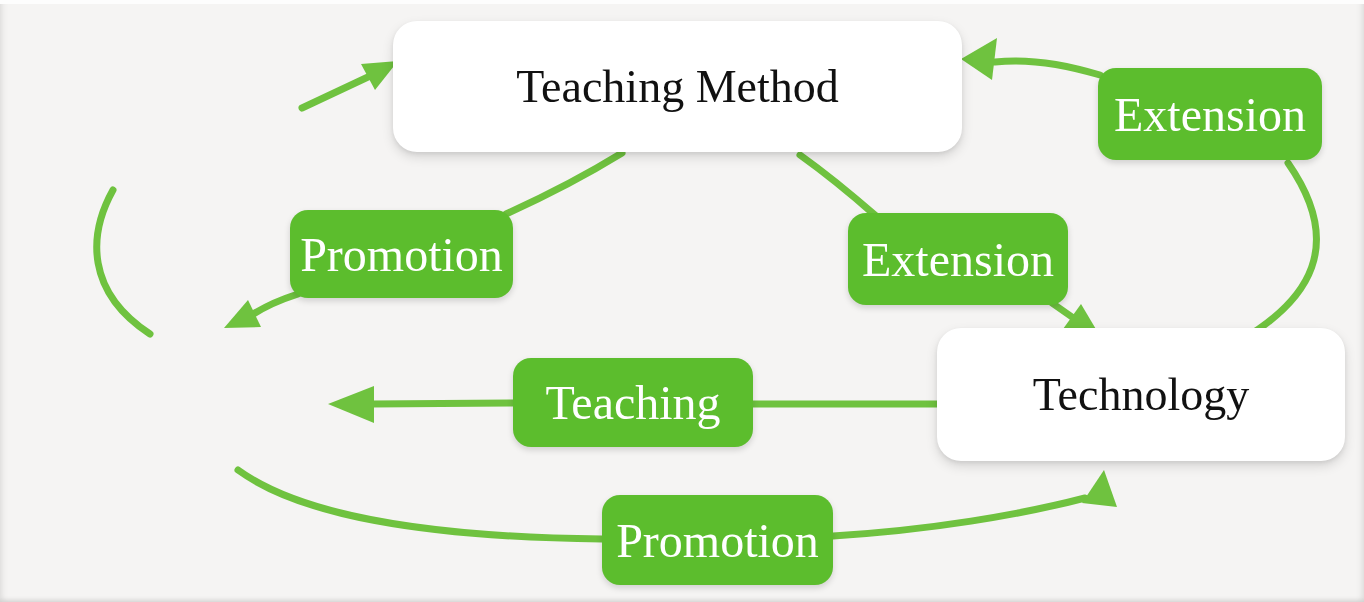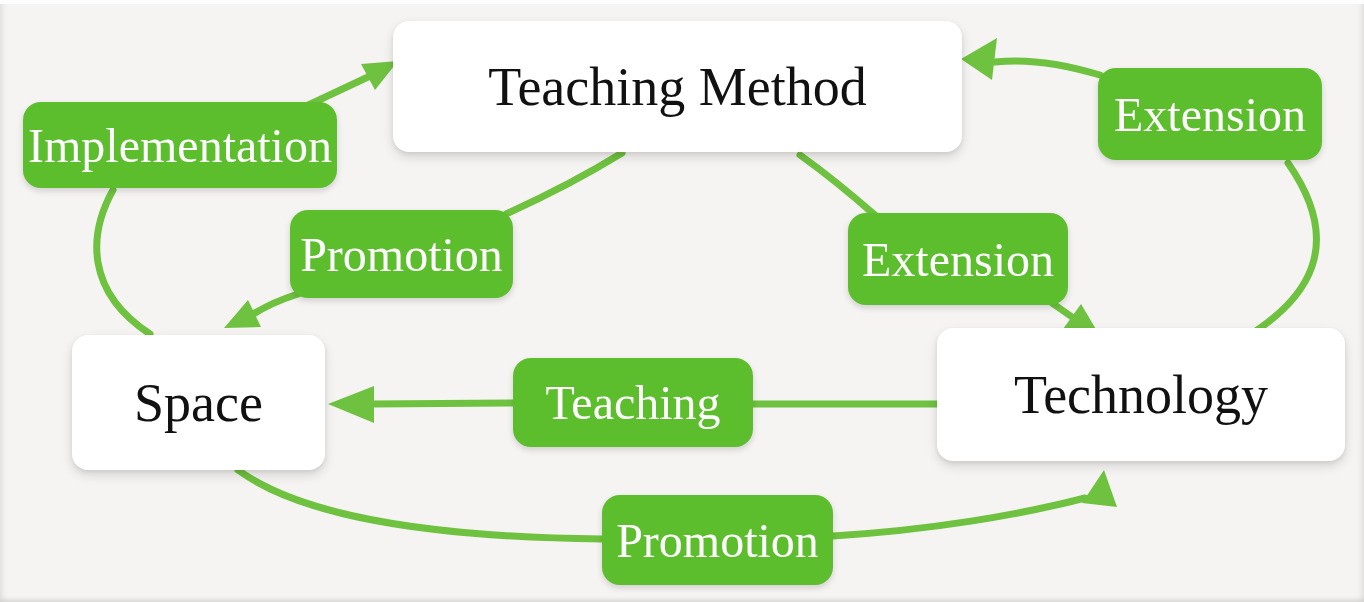--- a/index.html
+++ b/index.html
@@ -30,25 +30,25 @@
   .edge{
     fill:none;
     stroke:var(--arrow);
     stroke-width:7;
     stroke-linecap:round;
   }
   .head{fill:var(--arrow);stroke:none;}
   .node{
     position:absolute;z-index:2;
     background:var(--node-fill);
-    border-radius:16px;
+    border-radius:24px;
     box-shadow:0 5px 12px rgba(0,0,0,0.13), 0 2px 4px rgba(0,0,0,0.07);
     display:flex;align-items:center;justify-content:center;
     color:var(--node-text);
-    font-size:54px;
+    font-size:46px;
     white-space:nowrap;
   }
   .elabel{
     position:absolute;z-index:3;
     background:var(--label-fill);
     border-radius:18px;
     box-shadow:0 3px 6px rgba(0,0,0,0.15);
     display:flex;align-items:center;justify-content:center;
     color:var(--label-text);
     font-size:48px;
@@ -84,31 +84,25 @@
 
     <path class="edge" d="M238,470 C300,515 420,537 602,539"></path>
     <path class="edge" d="M833,536 C930,530 1020,515 1085,498"></path>
     <polygon class="head" points="1104,470 1082,503 1117,507"></polygon>
   </svg>
 
   <div class="node" style="left:393px;top:21px;width:569px;height:131px;">
     <span>Teaching Method</span>
   </div>
 
-  <div class="node" style="left:72px;top:335px;width:253px;height:135px;">
-    <span>Space</span>
-  </div>
 
   <div class="node" style="left:937px;top:328px;width:408px;height:133px;">
     <span>Technology</span>
   </div>
 
-  <div class="elabel" style="left:23px;top:102px;width:314px;height:86px;">
-    <span>Implementation</span>
-  </div>
 
   <div class="elabel" style="left:290px;top:210px;width:223px;height:88px;">
     <span>Promotion</span>
   </div>
 
   <div class="elabel" style="left:1098px;top:68px;width:224px;height:92px;">
     <span>Extension</span>
   </div>
 
   <div class="elabel" style="left:848px;top:213px;width:220px;height:92px;">

